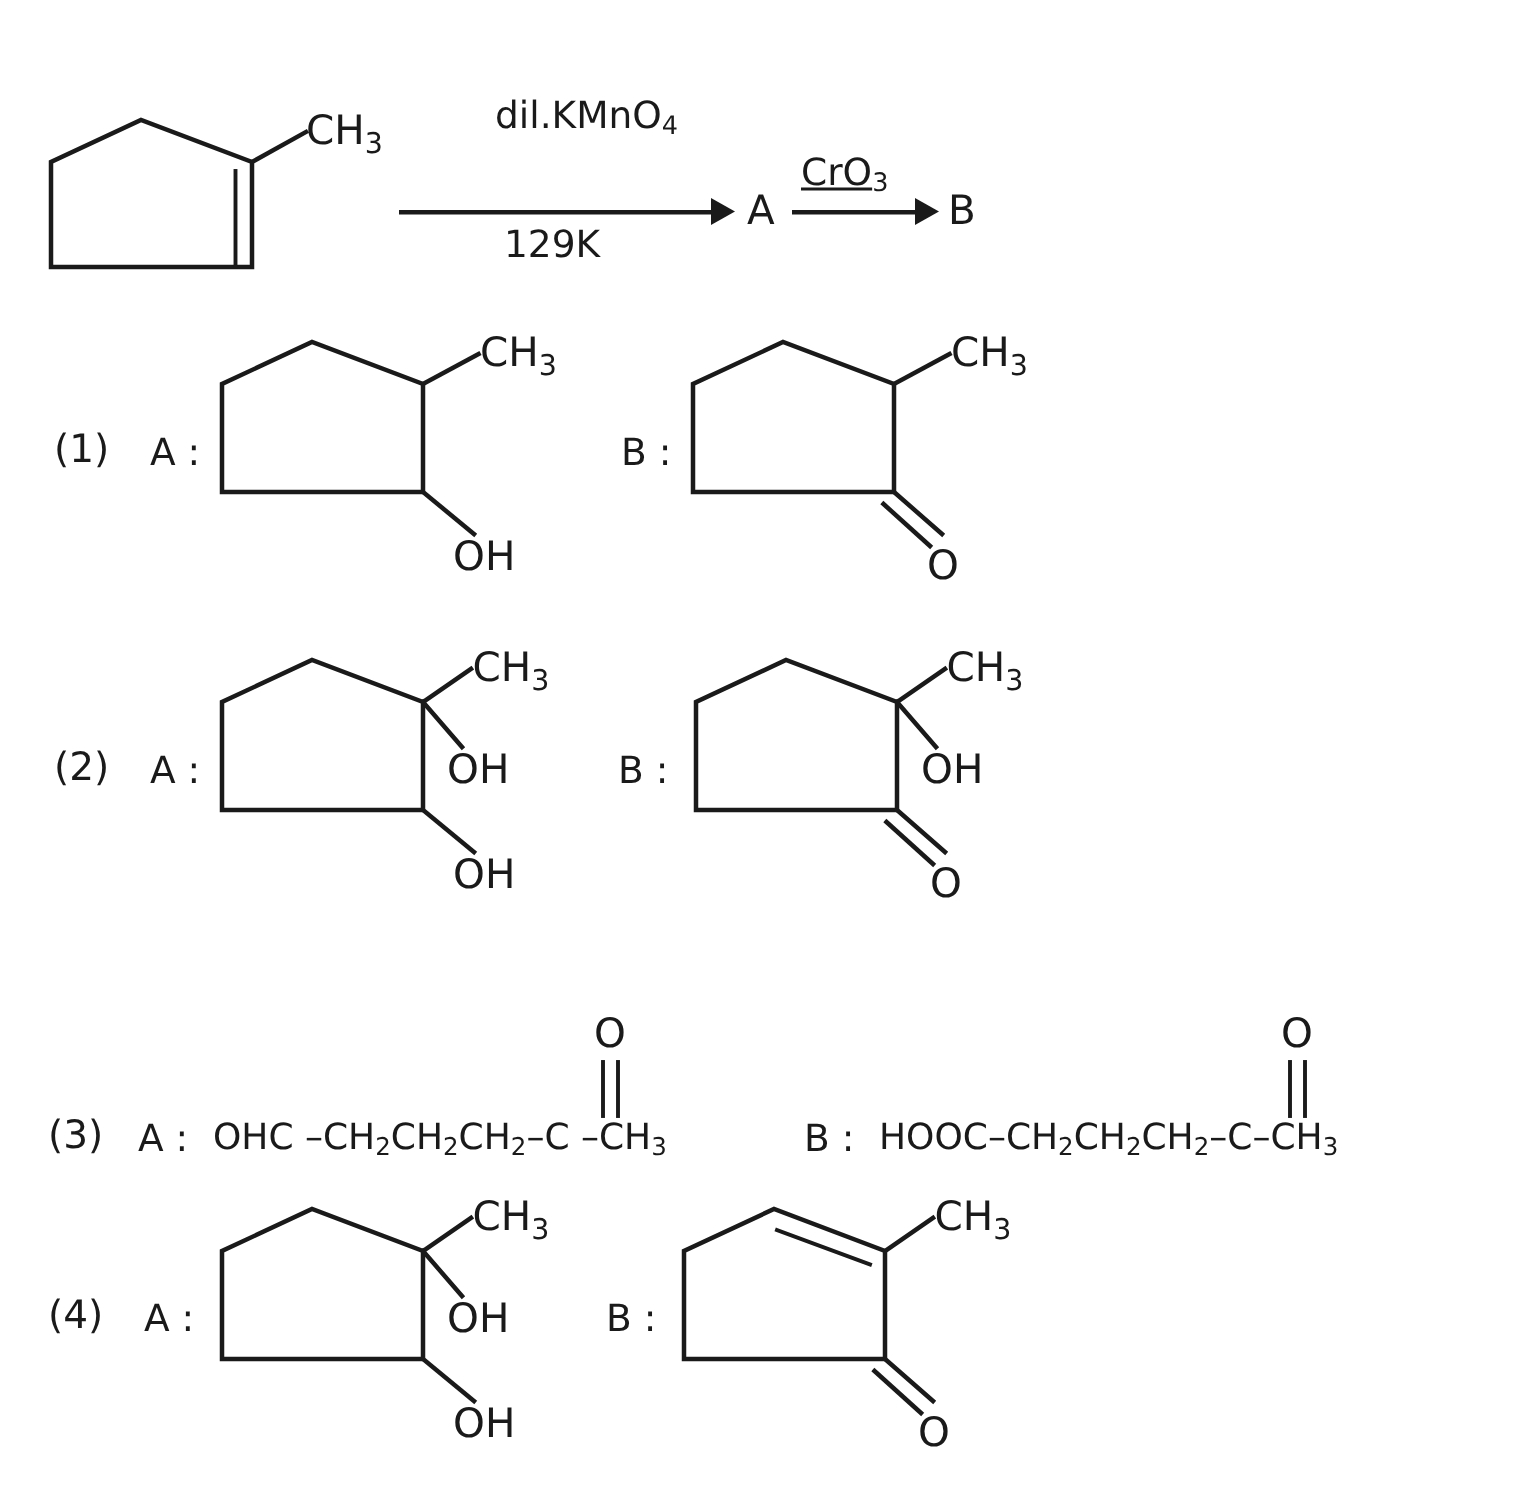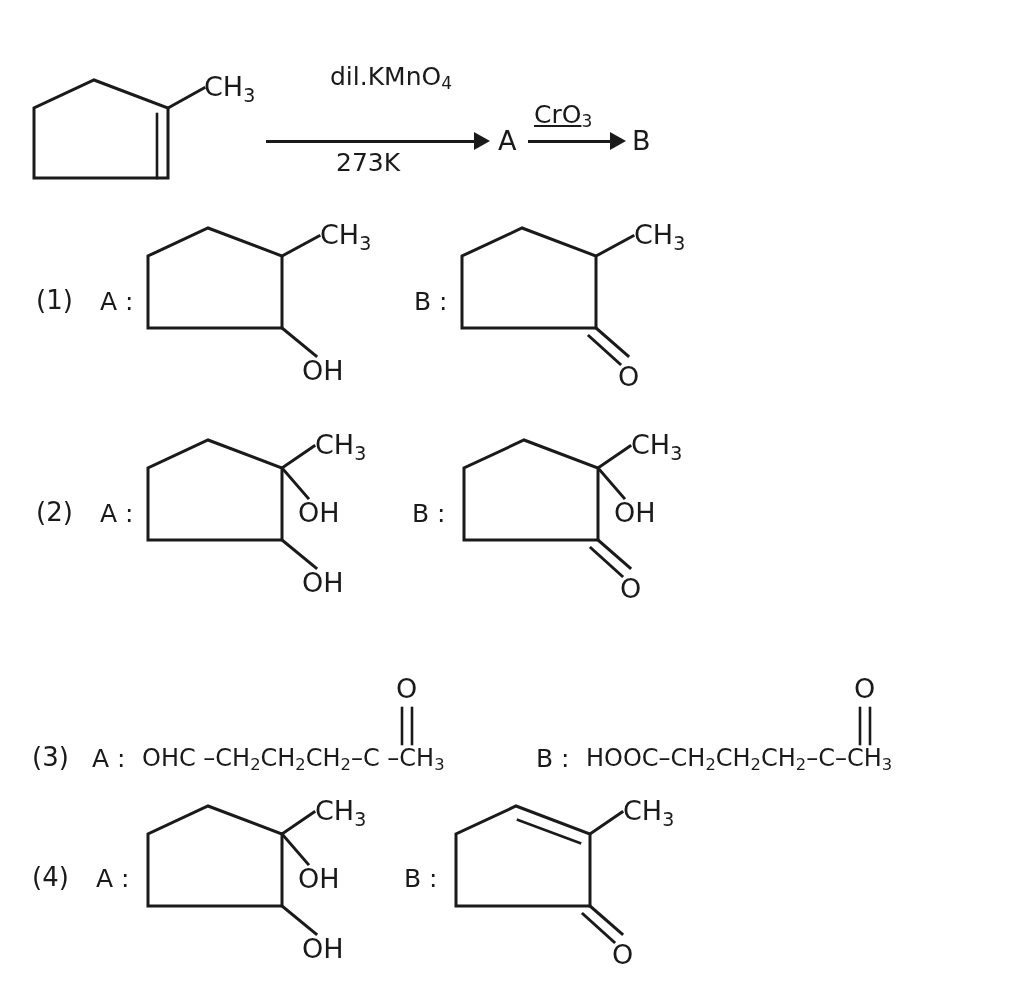--- a/index.html
+++ b/index.html
@@ -123,21 +123,21 @@
       <text class="atom-label" x="182" y="30">
         CH<tspan class="atom-sub" dy="6">3</tspan>
       </text>
     </svg>
 
     <div class="reagent-top" style="left:288px; top:-4px;margin-left:20px;">
       dil.KMnO<span class="sub-sm">4</span>
     </div>
     <div class="arrow-line" style="left:244px; top:74px; width:208px;"></div>
     <div class="arrow-head" style="left:452px; top:66px;"></div>
-    <div class="reagent-bottom" style="left:314px; top:82px;">273K</div>
+    <div class="reagent-bottom" style="left:314px; top:82px;">129K</div>
 
     <div class="scheme-letter" style="left:476px; top:59px;">A</div>
 
     <div class="reagent-top" style="left:512px; top:34px;text-decoration:underline;">
       CrO<span class="sub-sm">3</span>
     </div>
     <div class="arrow-line" style="left:506px; top:74px; width:82px;"></div>
     <div class="arrow-head" style="left:588px; top:66px;"></div>
 
     <div class="scheme-letter" style="left:610px; top:59px;">B</div>

